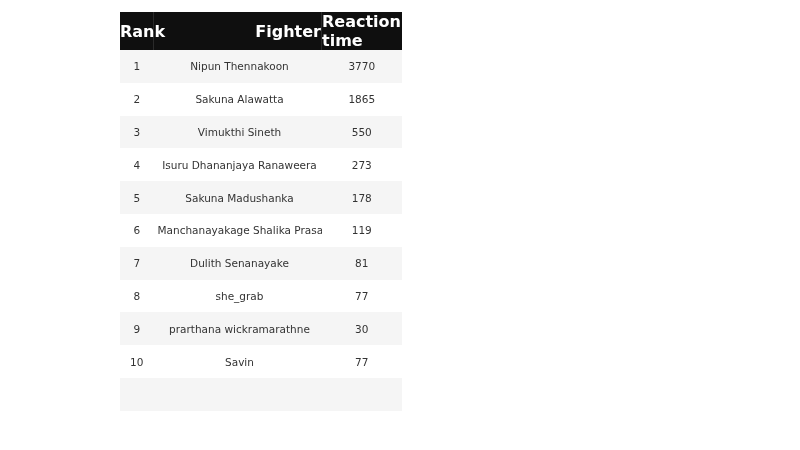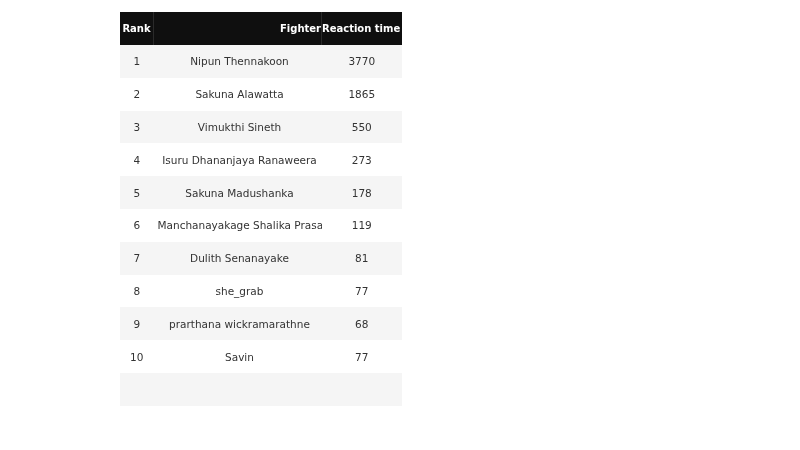--- a/index.html
+++ b/index.html
@@ -19,21 +19,21 @@
     }
     table {
       border-collapse: collapse;
       width: 280px;
       table-layout: fixed;
     }
     thead th {
       background: #0f0f0f;
       color: #ffffff;
       font-weight: bold;
-      font-size: 10px;
+      font-size: 16px;
       height: 33px;
       padding: 0;
       border-left: 1px solid #2a2a2a;
     }
     thead th:first-child { border-left: none; }
     th.col-rank { width: 33px; text-align: center; }
     th.col-fighter { width: 167px; text-align: right; }
     th.col-time { width: 80px; text-align: left; }
     tbody td {
       font-size: 10.5px;
@@ -96,21 +96,21 @@
         <td class="time">81</td>
       </tr>
       <tr>
         <td class="rank">8</td>
         <td class="fighter">she_grab</td>
         <td class="time">77</td>
       </tr>
       <tr>
         <td class="rank">9</td>
         <td class="fighter">prarthana wickramarathne</td>
-        <td class="time">68</td>
+        <td class="time">30</td>
       </tr>
       <tr>
         <td class="rank">10</td>
         <td class="fighter">Savin</td>
         <td class="time">77</td>
       </tr>
       <tr>
         <td class="rank"></td>
         <td class="fighter"></td>
         <td class="time"></td>

